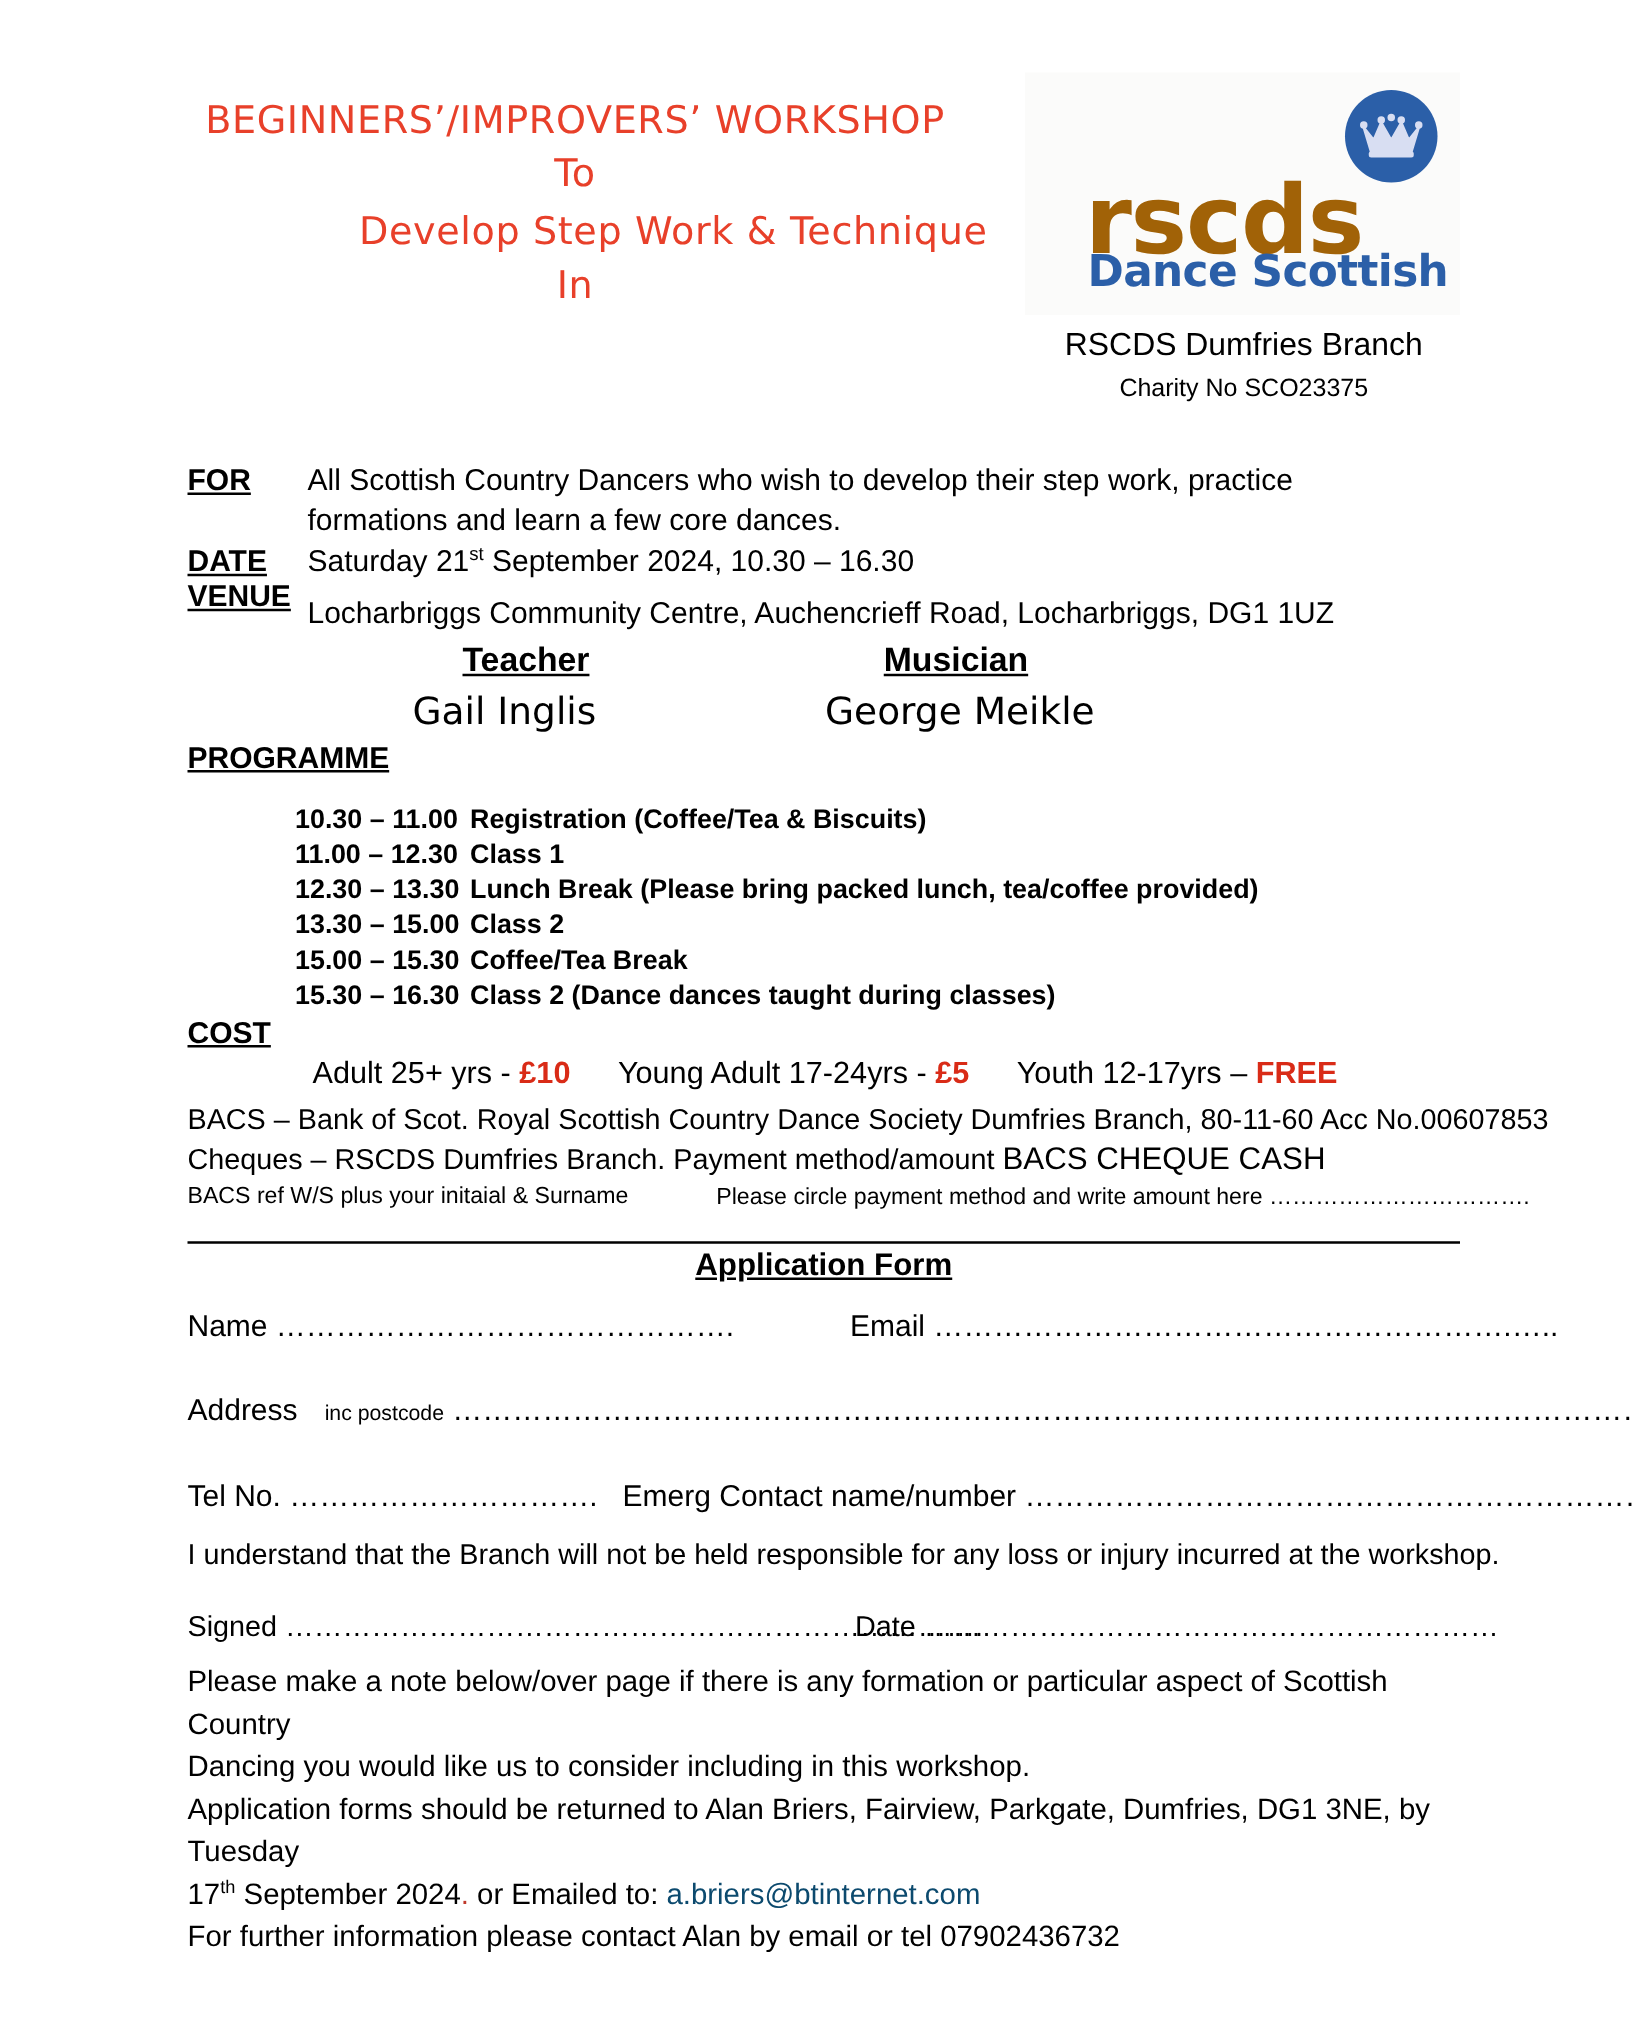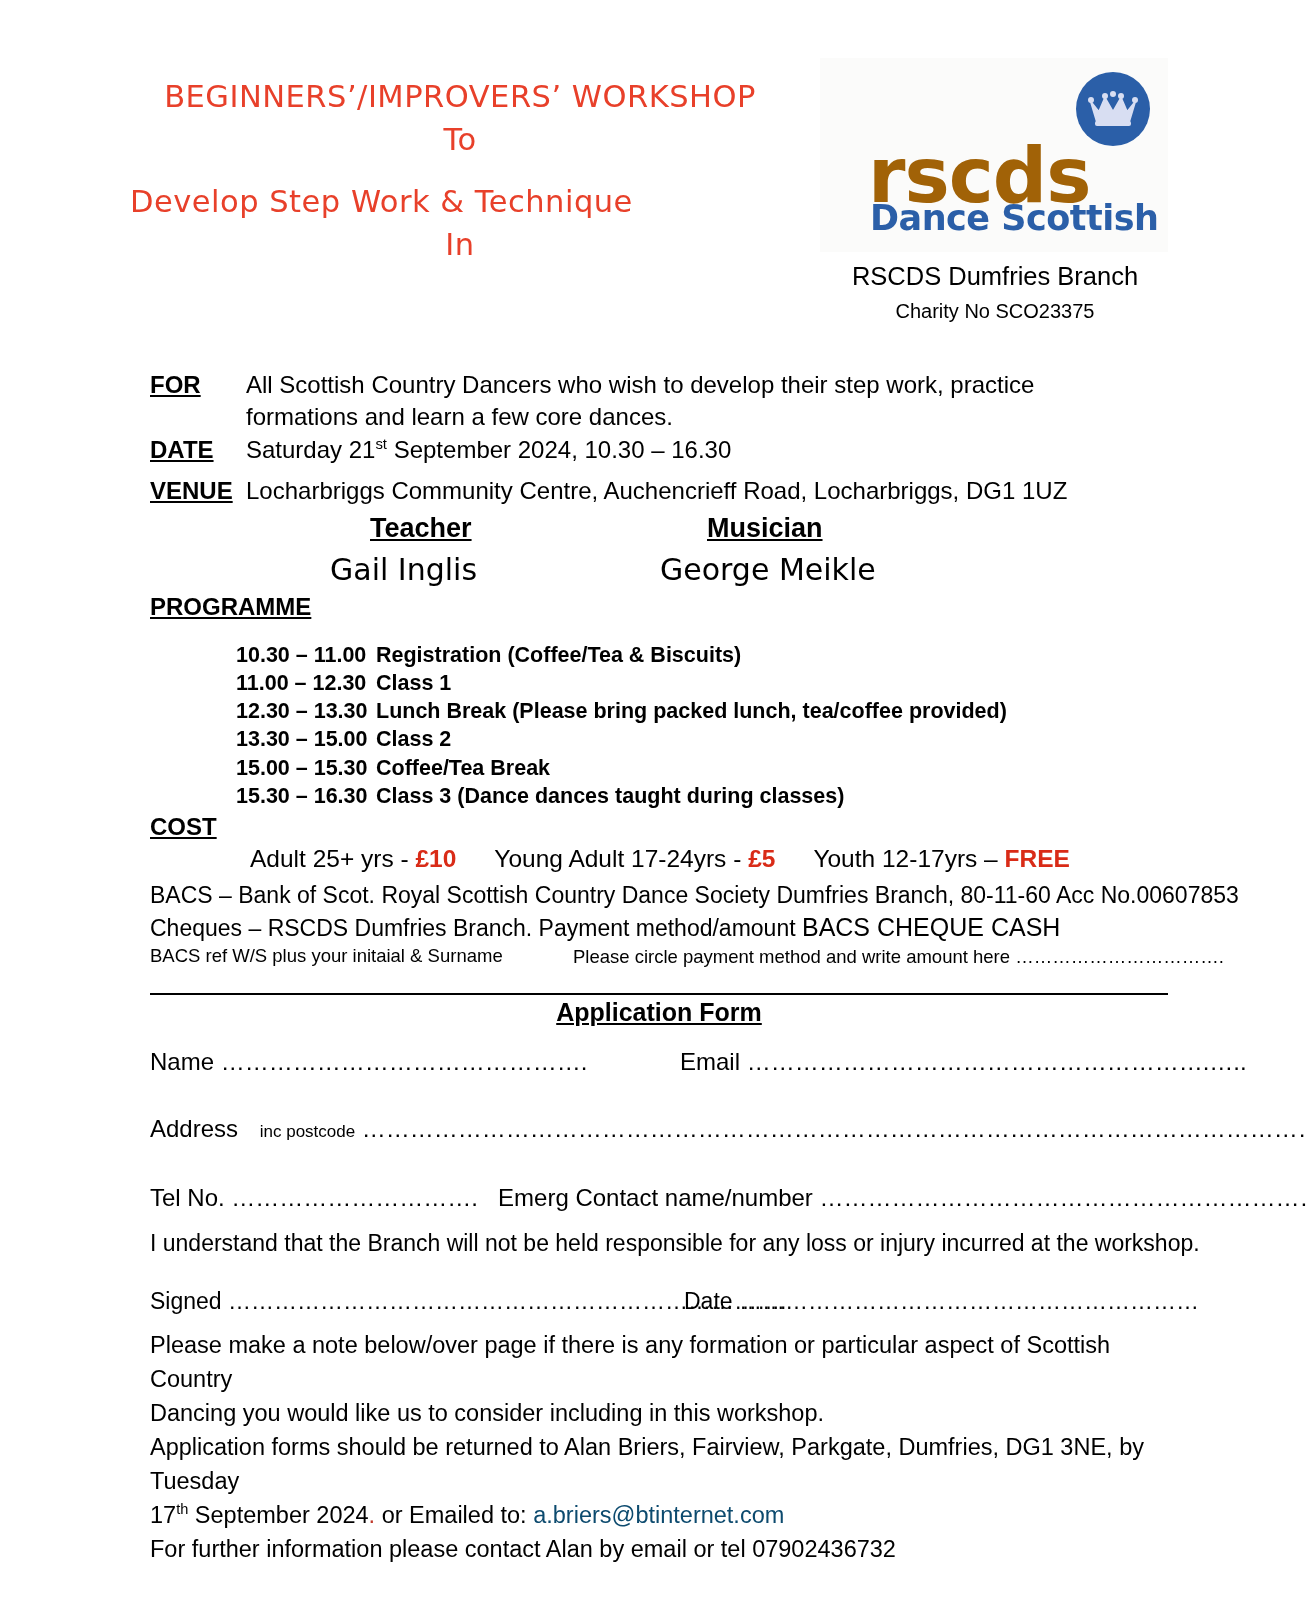--- a/index.html
+++ b/index.html
@@ -31,21 +31,21 @@
     width: 660px;
     text-align: center;
     color: #E8402A;
     font-family: "DejaVu Sans", sans-serif;
     font-weight: normal;
     line-height: 1.13;
     letter-spacing: 0.5px;
   }
   .title-line-1 { font-size: 30.5px; text-align: center; white-space: nowrap; }
   .title-line-2 { font-size: 30.5px; text-align: center; margin-top: 9px; }
-  .title-line-3 { font-size: 30.5px; text-align: left; margin-top: 27px; }
+  .title-line-3 { font-size: 30.5px; text-align: right; margin-top: 11px; }
   .title-line-4 { font-size: 30.5px; text-align: center; margin-top: 9px; }
   .title-line-5 { font-size: 30.5px; text-align: center; margin-top: 9px; }
 
   .logo-box {
     position: absolute;
     left: 820px;
     top: 58px;
     width: 348px;
     height: 194px;
     background: #fbfbfa;
@@ -118,21 +118,21 @@
   .lbl {
     font-weight: bold;
     text-decoration: underline;
   }
   .sup { font-size: 0.62em; vertical-align: super; }
 
   #for-label   { left: 150px; top: 369px; }
   #for-text    { left: 246px; top: 369px; white-space: normal; width: 880px; }
   #date-label  { left: 150px; top: 434px; }
   #date-text   { left: 246px; top: 434px; }
-  #venue-label { left: 150px; top: 475px; text-decoration: underline; }
+  #venue-label { left: 150px; top: 462px; text-decoration: underline; }
   #venue-text  { left: 246px; top: 475px; }
 
   .role-head {
     position: absolute;
     font-size: 27px;
     font-weight: bold;
     text-decoration: underline;
     white-space: nowrap;
   }
   #teacher-head  { left: 370px; top: 513px; }
@@ -266,21 +266,21 @@
   <div class="role-name" id="teacher-name">Gail Inglis</div>
   <div class="role-name" id="musician-name">George Meikle</div>
 
   <div id="programme-label">PROGRAMME</div>
   <div class="prog-list">
     <div class="prog-item"><span class="prog-time">10.30 – 11.00</span><span>Registration (Coffee/Tea &amp; Biscuits)</span></div>
     <div class="prog-item"><span class="prog-time">11.00 – 12.30</span><span>Class 1</span></div>
     <div class="prog-item"><span class="prog-time">12.30 – 13.30</span><span>Lunch Break  (Please bring packed lunch, tea/coffee provided)</span></div>
     <div class="prog-item"><span class="prog-time">13.30 – 15.00</span><span>Class 2</span></div>
     <div class="prog-item"><span class="prog-time">15.00 – 15.30</span><span>Coffee/Tea Break</span></div>
-    <div class="prog-item"><span class="prog-time">15.30 – 16.30</span><span>Class 3 (Dance dances taught during classes)</span></div>
+    <div class="prog-item"><span class="prog-time">15.30 – 16.30</span><span>Class 2 (Dance dances taught during classes)</span></div>
   </div>
 
   <div id="cost-label">COST</div>
   <div class="cost-line"><span>Adult 25+ yrs - </span><span class="price">£10</span><span class="gap-a"></span><span>Young Adult 17-24yrs - </span><span class="price">£5</span><span class="gap-b"></span><span>Youth 12-17yrs – </span><span class="price">FREE</span></div>
 
   <div id="bacs-line">BACS – Bank of Scot. Royal Scottish Country Dance Society Dumfries Branch, 80-11-60 Acc No.00607853</div>
   <div id="cheques-line"><span>Cheques – RSCDS Dumfries Branch.    Payment method/amount  </span><span class="pm">BACS     CHEQUE   CASH</span></div>
   <div id="bacs-ref">BACS ref   W/S plus your initaial &amp; Surname</div>
   <div id="circle-note">Please circle payment method and write amount here …………………………….</div>
 

